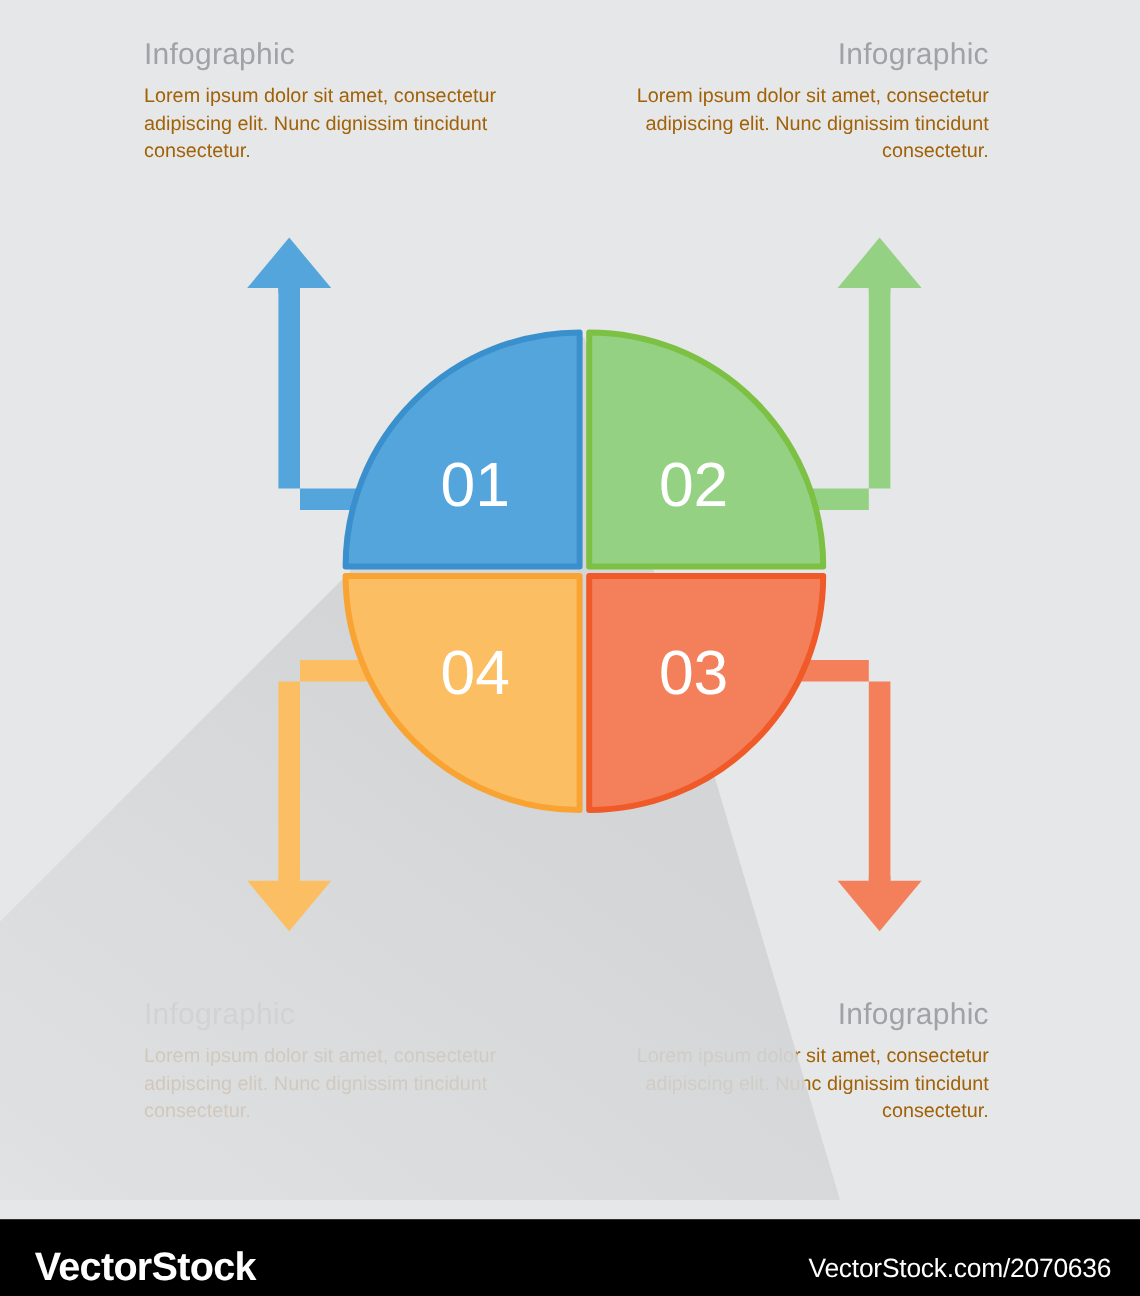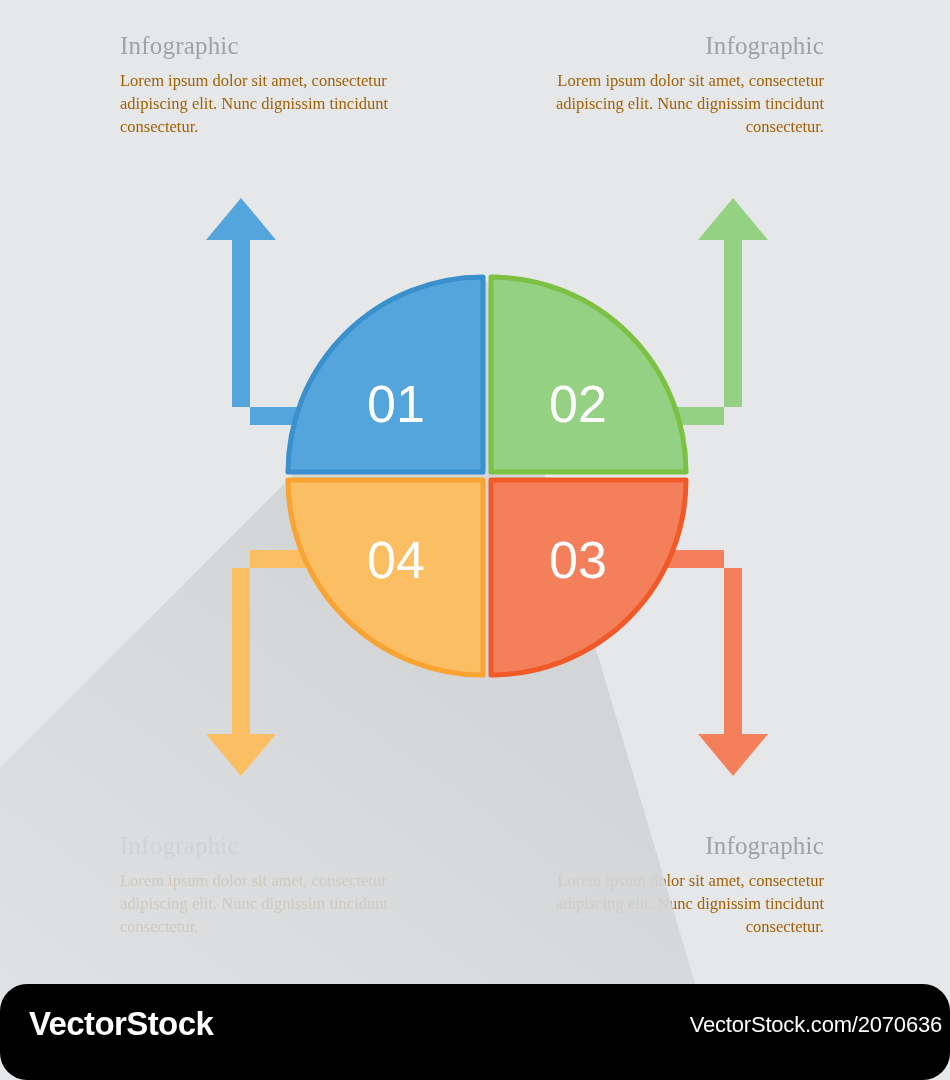--- a/index.html
+++ b/index.html
@@ -16,21 +16,20 @@
     width: 950px;
     height: 1080px;
     background: #e6e7e8;
     overflow: hidden;
   }
 
   
   .txt-block {
     position: absolute;
     width: 330px;
-    font-family: Liberation Serif, serif;
   }
   .txt-block .head {
     font-size: 25px;
     color: #a0a2a5;
     font-weight: 400;
     letter-spacing: 0.2px;
     margin: 0 0 9px 0;
     line-height: 1.1;
   }
   .txt-block .body {
@@ -52,37 +51,36 @@
     width: 950px;
     height: 1000px;
   }
 
   
   .watermark {
     position: absolute;
     left: 0;
     bottom: 0;
     width: 950px;
-    height: 96px;
+    height: 64px;
     background: #000000;
-    border-radius: 27px;
   }
   .wm-logo {
     position: absolute;
     left: 29px;
     top: 21px;
     color: #ffffff;
     font-size: 33px;
     font-weight: 700;
     letter-spacing: -0.6px;
     font-family: "Liberation Sans", sans-serif;
   }
   .wm-url {
     position: absolute;
-    right: 8px;
+    right: 24px;
     top: 28px;
     color: #ffffff;
     font-size: 22px;
     font-weight: 400;
     letter-spacing: -0.2px;
     font-family: "Liberation Sans", sans-serif;
   }
 </style>
 </head>
 <body>

